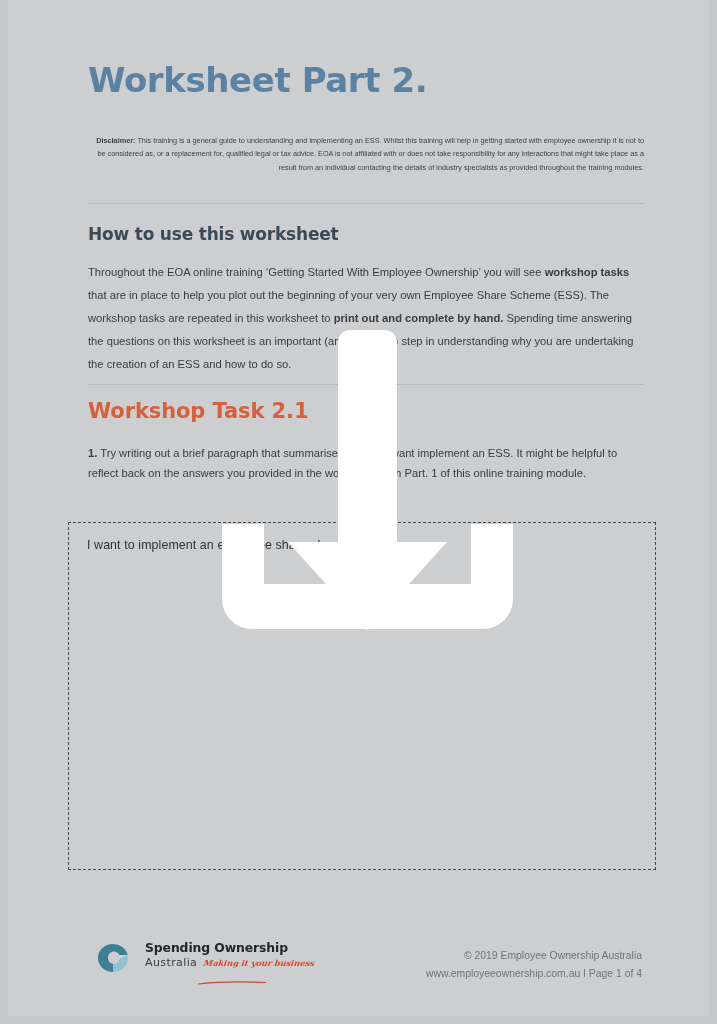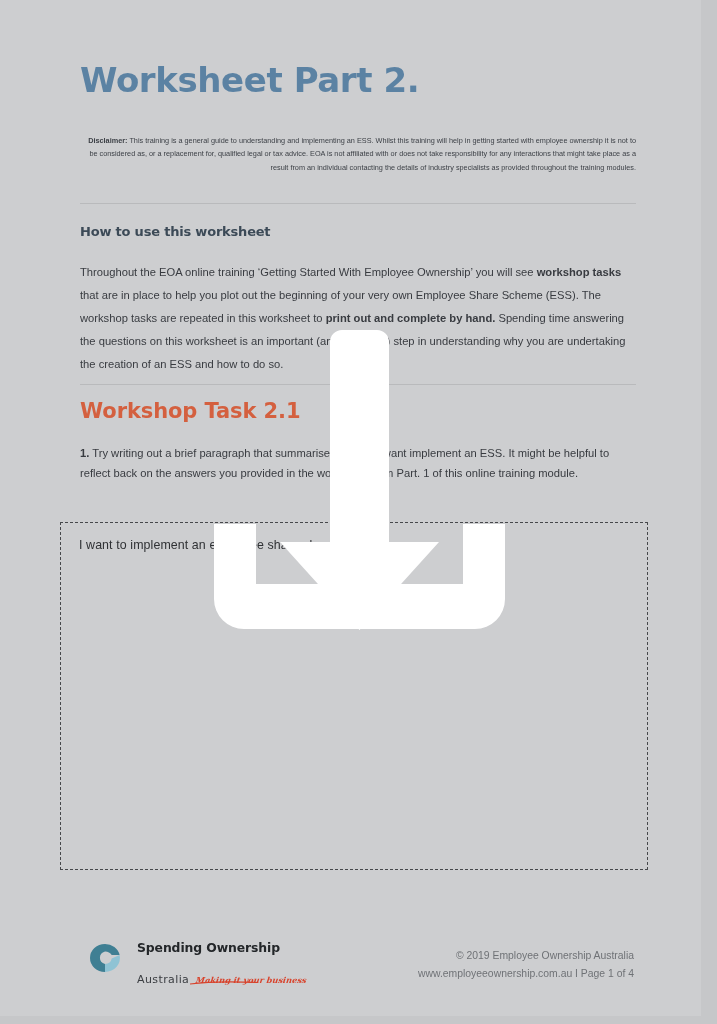--- a/index.html
+++ b/index.html
@@ -11,21 +11,21 @@
     height: 1024px;
     background: #c6c7c9;
     font-family: "Liberation Sans", sans-serif;
     overflow: hidden;
     position: relative;
   }
 
   
   #page {
     position: absolute;
-    left: 0;
+    left: 8px;
     top: 0;
     width: 701px;
     height: 1016px;
     background: #cdced0;
     overflow: hidden;
   }
 
   
   #title {
     position: absolute;
@@ -63,21 +63,21 @@
   }
   #divider-1 { top: 203px; }
   #divider-2 { top: 384px; }
 
   
   #howto-heading {
     position: absolute;
     left: 80px;
     top: 224px;
     font-family: "DejaVu Sans", sans-serif;
-    font-size: 13px;
+    font-size: 17px;
     font-weight: bold;
     letter-spacing: -0.2px;
     color: #3c4a57;
   }
 
   #howto-body {
     position: absolute;
     left: 80px;
     top: 261px;
     width: 552px;
@@ -166,21 +166,21 @@
     font-size: 12.4px;
     font-weight: bold;
     color: #232629;
     letter-spacing: -0.1px;
     line-height: 1.15;
   }
   #logo-line2row {
     display: flex;
     align-items: baseline;
     gap: 7px;
-    margin-top: 18px;
+    margin-top: 1px;
   }
   #logo-line2 {
     font-family: "DejaVu Sans", sans-serif;
     font-size: 11px;
     color: #3a3d41;
     letter-spacing: 0.4px;
   }
   #logo-tagline {
     font-family: "DejaVu Serif", serif;
     font-style: italic;

